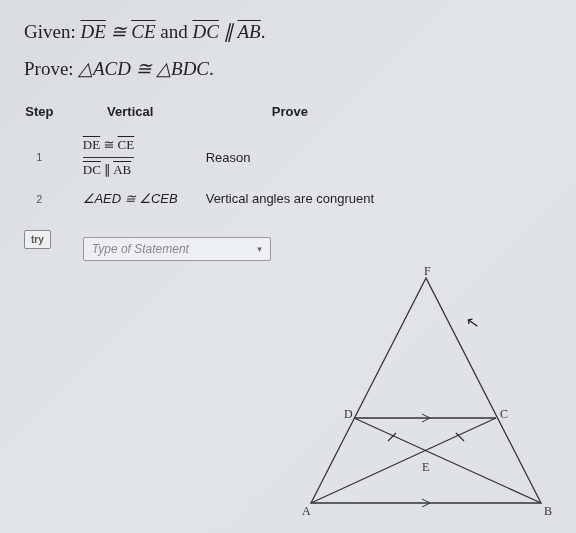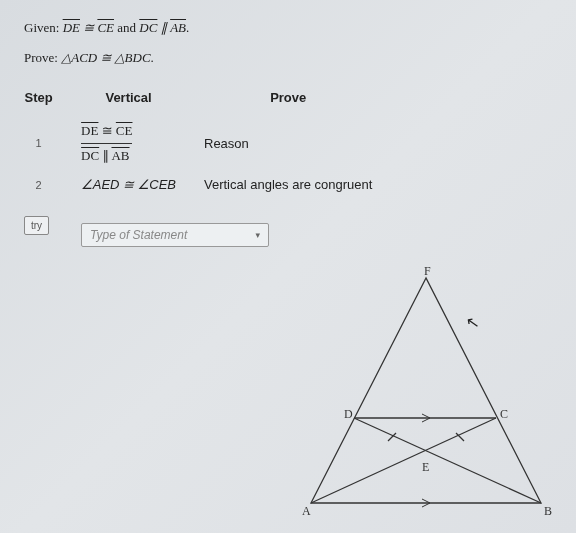--- a/index.html
+++ b/index.html
@@ -8,21 +8,21 @@
     width: 576px;
     height: 533px;
     box-sizing: border-box;
     font-family: Georgia, 'Times New Roman', serif;
     background: linear-gradient(135deg, #d8dce0 0%, #e2e5e8 50%, #dde0e4 100%);
     color: #222;
     position: relative;
     overflow: hidden;
   }
   .given, .prove {
-    font-size: 13px;
+    font-size: 19px;
     margin-bottom: 14px;
   }
   .overline { text-decoration: overline; }
   .math { font-style: italic; }
   table.proof {
     margin-top: 18px;
     border-collapse: collapse;
     font-size: 13px;
   }
   table.proof th {
@@ -59,20 +59,21 @@
   .try-btn {
     display: inline-block;
     border: 1px solid #888;
     background: #eef0f2;
     font-size: 10px;
     padding: 3px 6px;
     border-radius: 2px;
     color: #555;
     vertical-align: middle;
     margin-right: 4px;
+    font-weight: bold;
   }
   .type-input {
     display: inline-flex;
     align-items: center;
     justify-content: space-between;
     width: 170px;
     border: 1px solid #999;
     background: #edf0f2;
     font-size: 12px;
     color: #888;

